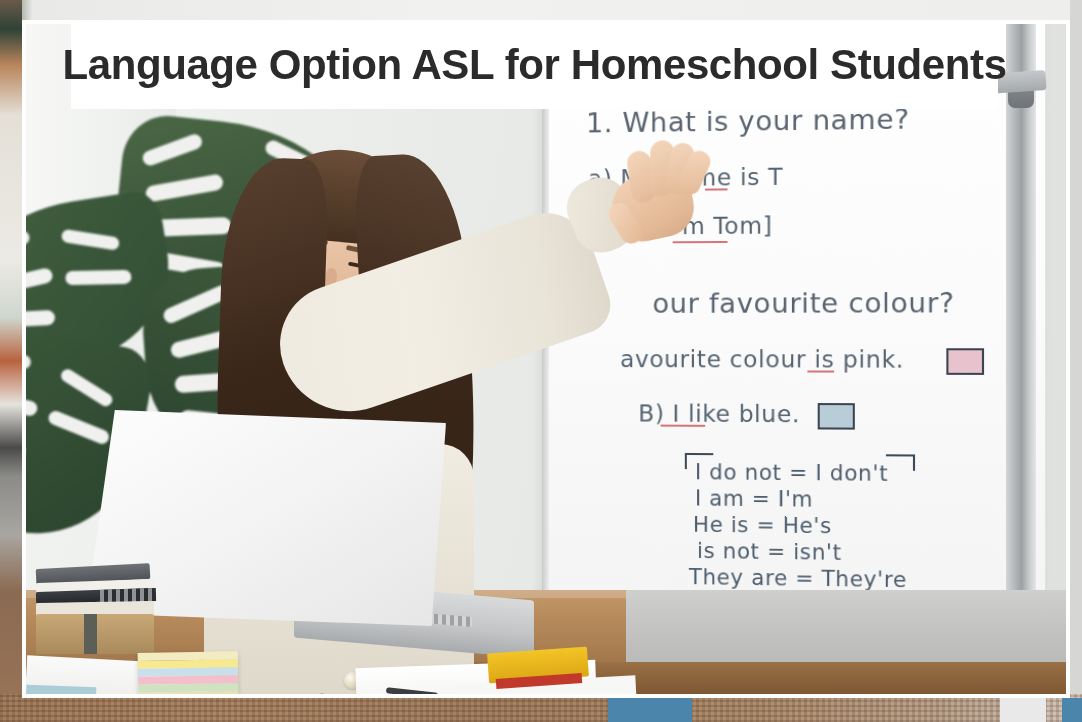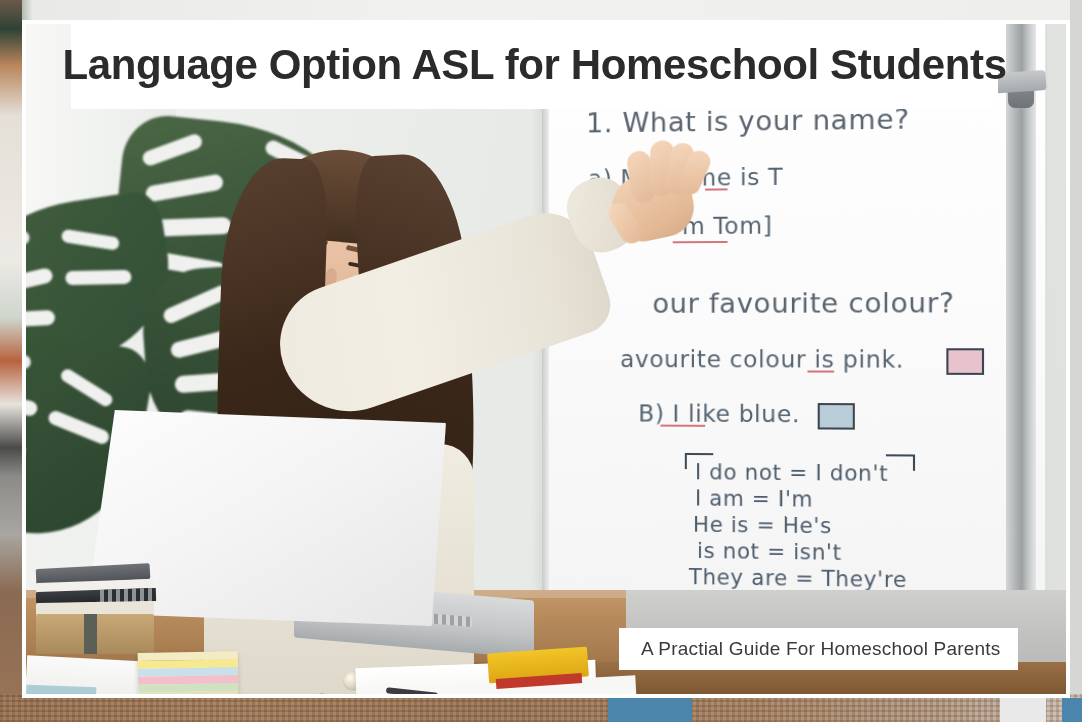--- a/index.html
+++ b/index.html
@@ -412,17 +412,14 @@
       <div class="yellowbox"></div>
       <div class="redstrip"></div>
 
     </div>
   </div>
 
   <div class="title-banner">
     <div class="title-text">Language Option ASL for Homeschool Students</div>
   </div>
 
-  <div class="sub-banner">
-    <div class="sub-text">A Practial Guide For Homeschool Parents</div>
-  </div>
 
 </div>
 
 </body></html>

